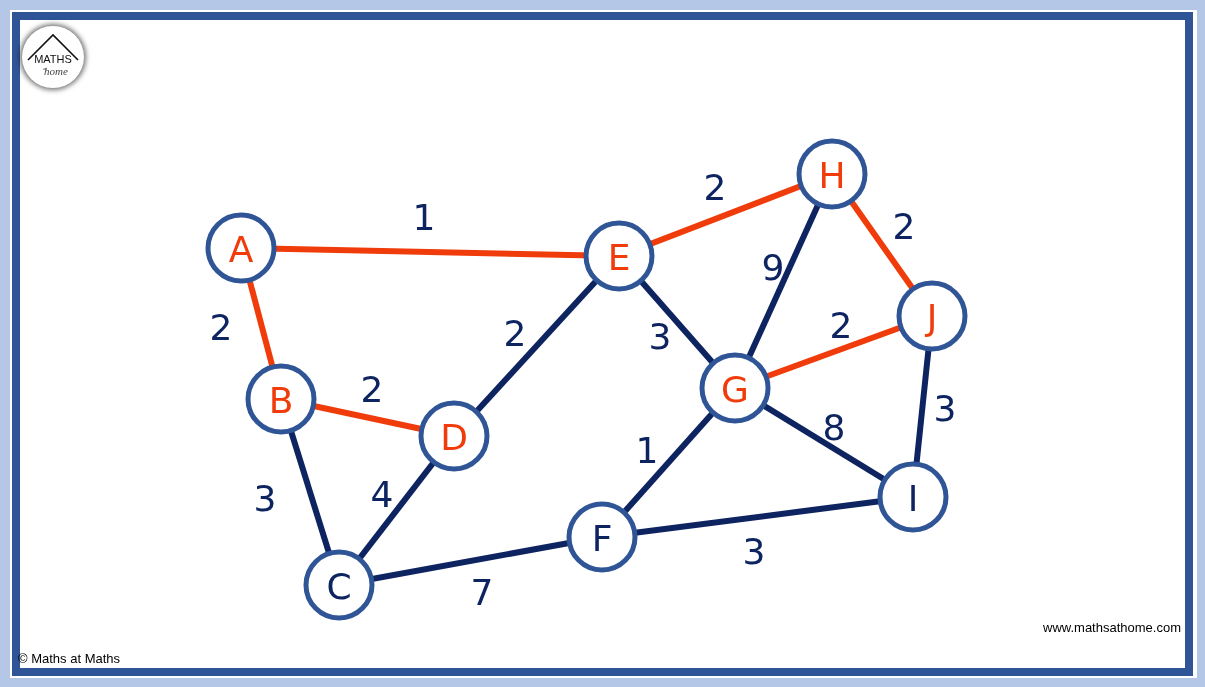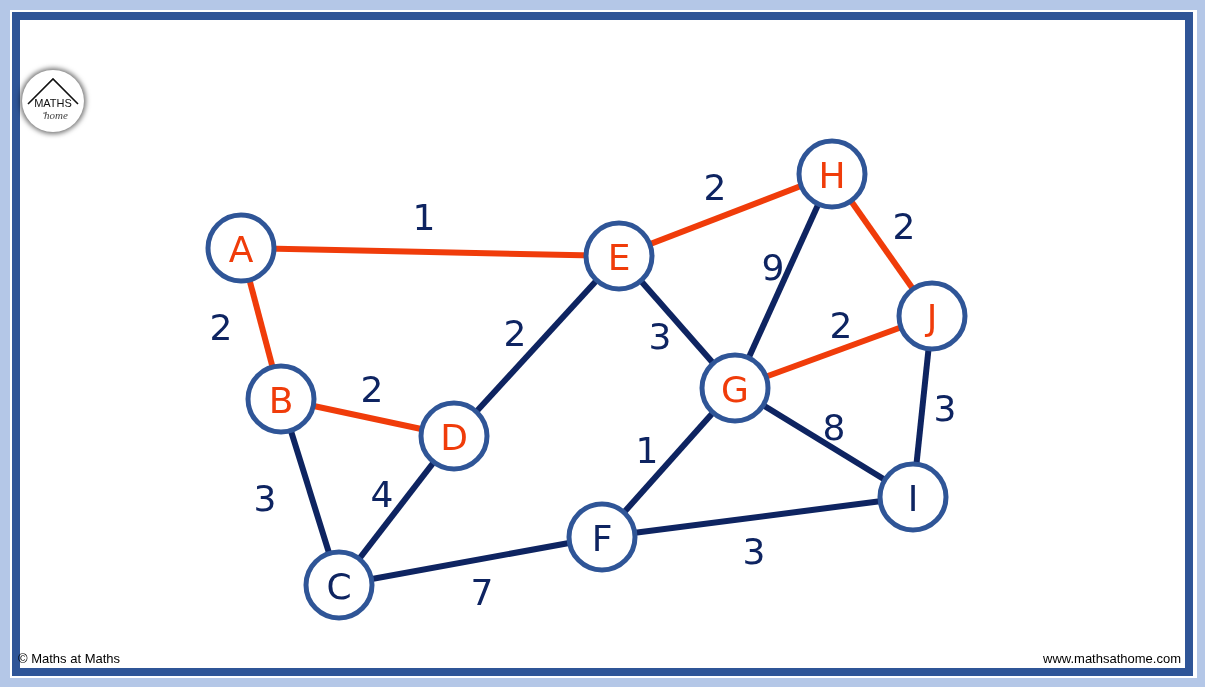--- a/index.html
+++ b/index.html
@@ -16,29 +16,28 @@
     .frame {
       position: absolute; left: 12px; top: 12px; width: 1165px; height: 648px;
       border: 8px solid #2f5597;
       background: #ffffff;
     }
     .logo {
       position: absolute; left: 22px; top: 26px; width: 62px; height: 62px;
       border-radius: 50%; background: #ffffff;
       box-shadow: 0 0 5px 2px rgba(0,0,0,0.55);
       overflow: hidden;
-      margin-top: 44px;
     }
     .logo svg { position: absolute; left: 0; top: 0; }
     .footer-left {
       position: absolute; left: 18px; top: 651px;
       font-family: "Liberation Sans", sans-serif; font-size: 13px; color: #000;
     }
     .footer-right {
-      position: absolute; right: 24px; top: 651px;
+      position: absolute; right: 24px; top: 620px;
       font-family: "Liberation Sans", sans-serif; font-size: 13px; color: #000;
     }
     svg.graph { position: absolute; left: 0; top: 0; }
     .node-circle { fill: #ffffff; stroke: #2f5597; stroke-width: 5; }
     .node-label { font-family: "DejaVu Sans", sans-serif; font-size: 36px; text-anchor: middle; dominant-baseline: central; }
     .node-label.tree { fill: #f03c0a; }
     .node-label.plain { fill: #0e2461; }
     .edge { stroke-width: 6; stroke-linecap: butt; }
     .edge.tree { stroke: #f03c0a; }
     .edge.plain { stroke: #0e2461; }

